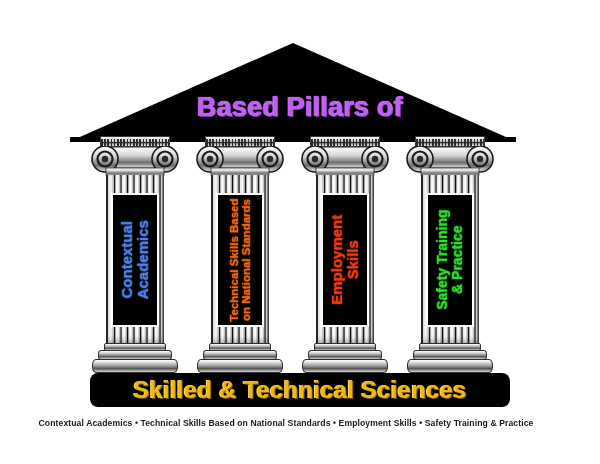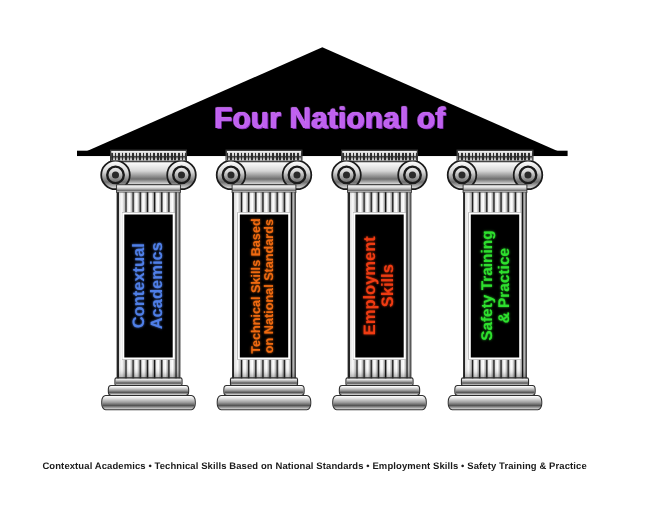--- a/index.html
+++ b/index.html
@@ -197,21 +197,21 @@
 <body>
 
 <div id="poster" style="background: rgb(255, 255, 255);">
 
   <div class="pediment">
     <svg width="600" height="112" viewBox="0 0 600 112" aria-hidden="true">
       <polygon points="293,13 513,110 73,110" fill="#000000"></polygon>
       <rect x="70" y="107" width="446" height="5" fill="#000000"></rect>
     </svg>
   </div>
-  <div class="pediment-title" style="color: rgb(192, 96, 240);">Four National of</div>
+  <div class="pediment-title" style="color: rgb(192, 96, 240);">Based Pillars of</div>
 
   <div class="pillar" style="left:89px;">
     <div class="abacus">
         <div class="meander"></div>
       </div>
     <div class="capital">
       <svg width="92" height="30" viewBox="0 0 92 30" aria-hidden="true">
         <defs>
           <linearGradient id="gm1" x1="0" y1="0" x2="0" y2="1">
             <stop offset="0%" stop-color="#ffffff"></stop>
@@ -331,16 +331,19 @@
         </div>
       </div>
     </div>
     <div class="base">
       <div class="b1"></div>
         <div class="b2"></div>
         <div class="b3"></div>
     </div>
   </div>
 
+  <div class="banner" style="background: rgb(0, 0, 0);">
+    <div class="banner-text" style="color: rgb(242, 183, 12);">Skilled &amp; Technical Sciences</div>
+  </div>
 
   <div class="footer">Contextual Academics  •  Technical Skills Based on National Standards  •  Employment Skills  •  Safety Training &amp; Practice</div>
 
 </div>
 
 </body></html>

